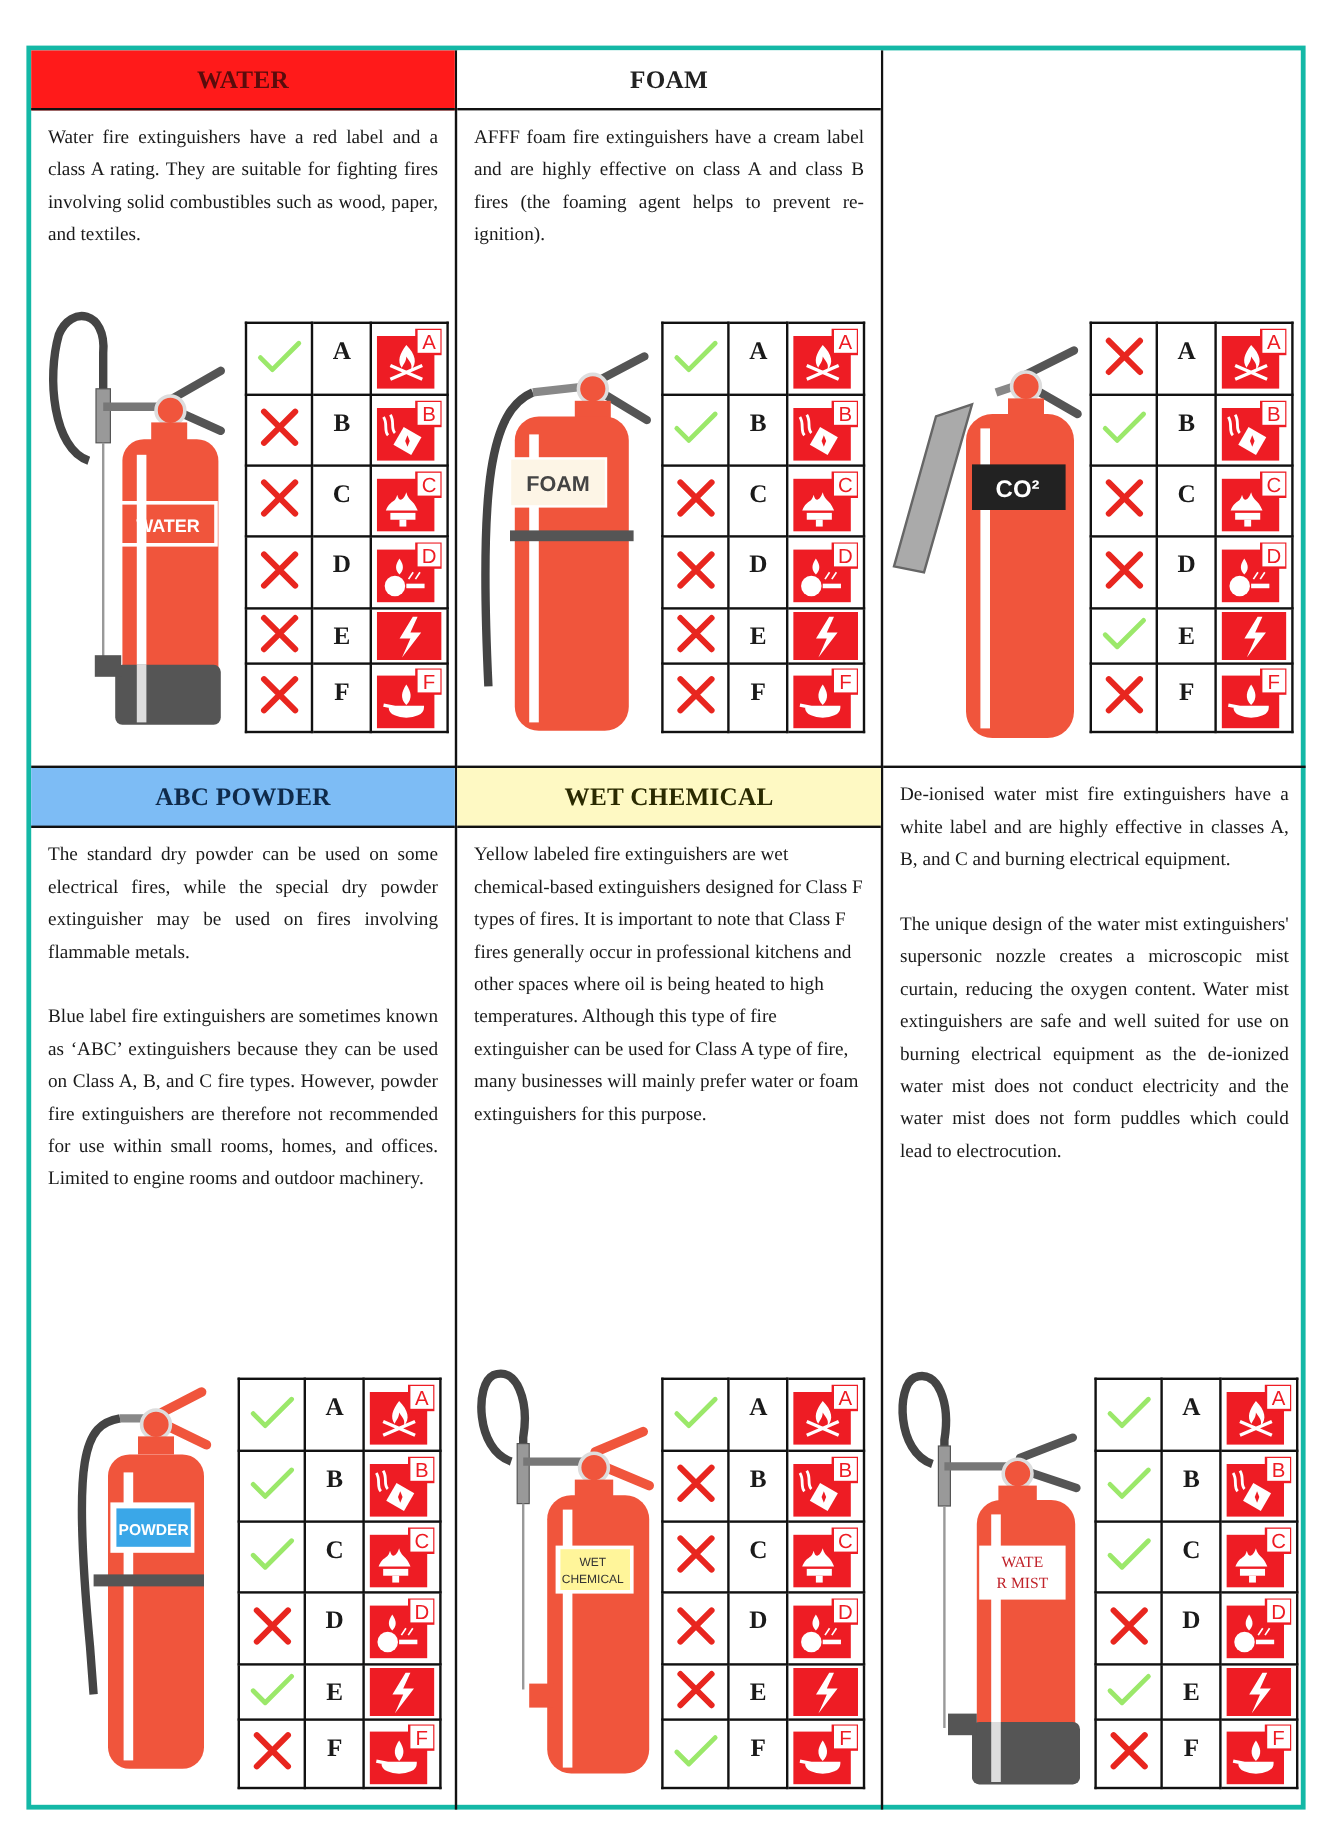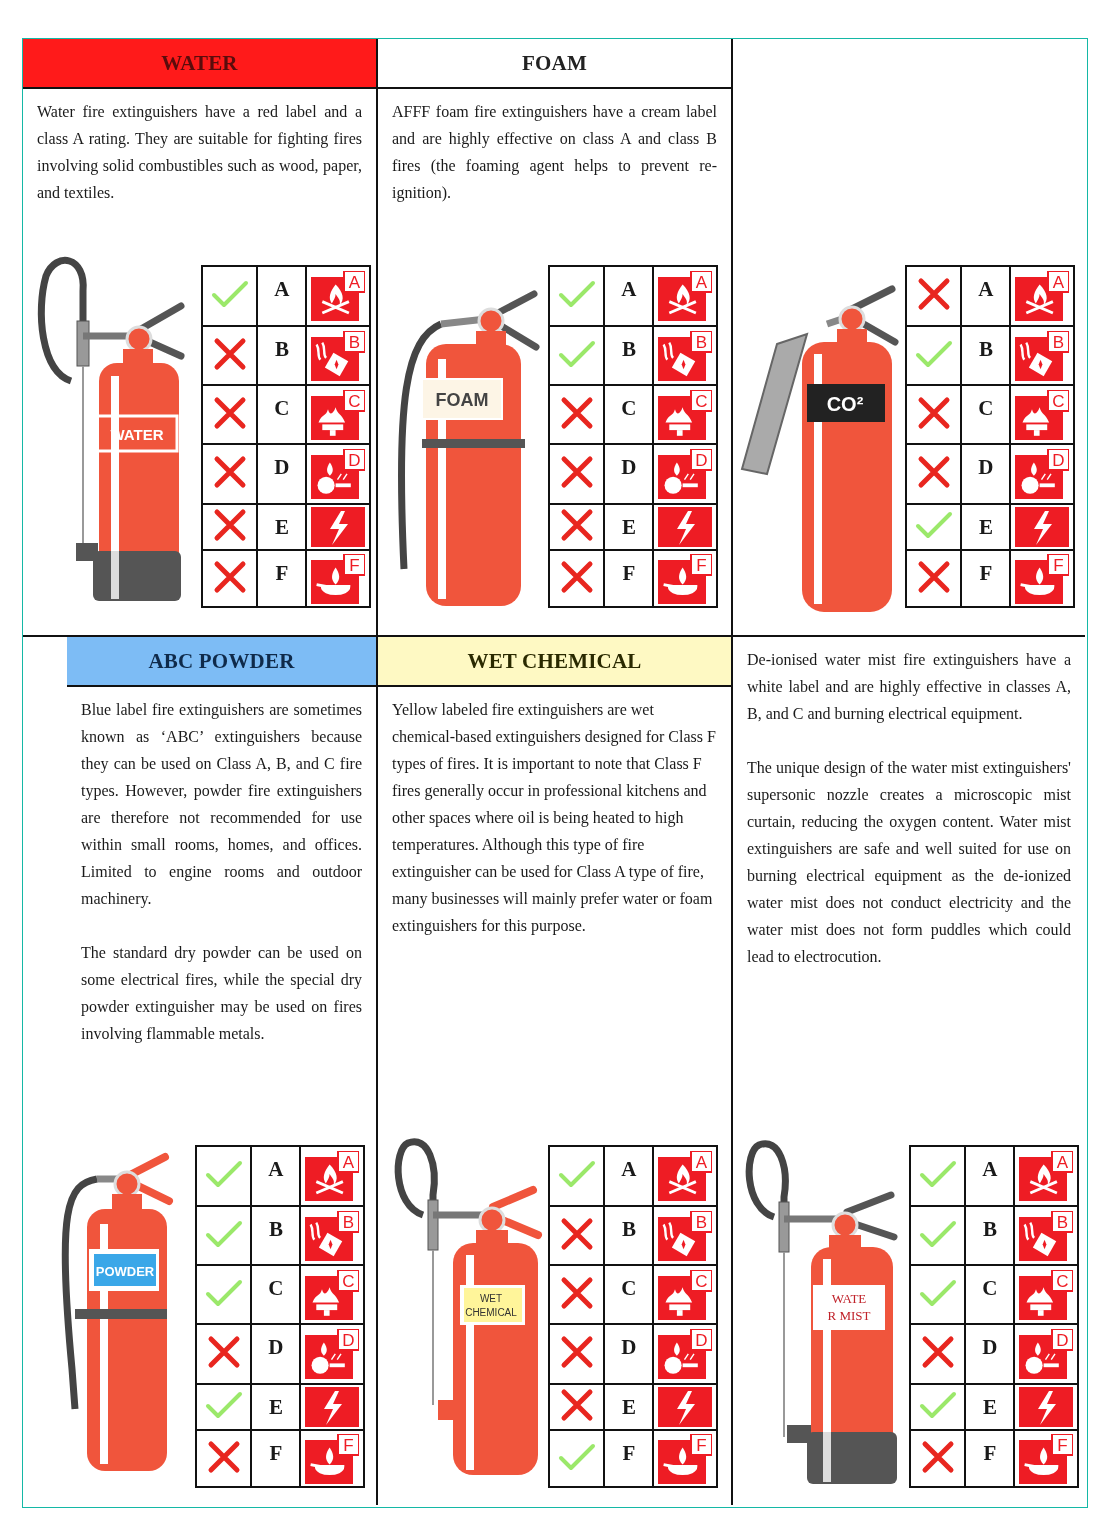--- a/index.html
+++ b/index.html
@@ -1,17 +1,17 @@
 <!DOCTYPE html>
 <html><head>
 <meta charset="utf-8">
 <style>
   html,body{margin:0;padding:0;background:#fff;}
   body{width:1112px;height:1536px;position:relative;overflow:hidden;font-family:"Liberation Serif","DejaVu Serif",serif;color:#1a1a1a;}
-  .grid{position:absolute;left:22px;top:38px;width:1066px;height:1470px;border:1px solid #14b8a6;box-sizing:border-box;}
+  .grid{position:absolute;left:22px;top:38px;width:1066px;height:1470px;border:4px solid #14b8a6;box-sizing:border-box;}
   .cell{position:absolute;box-sizing:border-box;border-right:2px solid #111;border-bottom:2px solid #111;}
   .hdr{height:48px;border-bottom:2px solid #111;display:flex;align-items:center;justify-content:center;font-weight:bold;font-size:21px;letter-spacing:0.2px;}
   .desc{padding:9px 14px 0 14px;font-size:16px;line-height:27px;text-align:justify;}
   .desc p{margin:0 0 27px 0;}
   .desc.sans{font-family:"Liberation Sans","DejaVu Sans",sans-serif;font-size:18.8px;}
   .desc.left{text-align:left;}
   .ext{position:absolute;}
   .ctable{position:absolute;border:2px solid #111;border-collapse:collapse;background:#fff;}
   .ctable td{border:2px solid #111;padding:0;text-align:center;vertical-align:middle;}
   .ctable td.mark{width:52px;}
@@ -392,27 +392,27 @@
                 </g>
                 <rect x="33" y="0" width="21" height="21" fill="#fff" stroke="#ee1c24" stroke-width="2"></rect>
                 <text x="43.5" y="17" text-anchor="middle" font-family="Liberation Sans, sans-serif" font-size="17" fill="#ee1c24">F</text>
               </svg>
             </td>
           </tr>
         </tbody>
     </table>
   </div>
 
-  <div class="cell" style="left:0;top:598px;width:355px;height:868px;border-bottom:none;padding-left:44px;">
+  <div class="cell" style="left:0;top:598px;width:355px;height:868px;border-bottom:none;">
     <div class="hdr" style="background:#7dbcf5;color:#0f2a4a;">
       <span>ABC POWDER</span>
     </div>
     <div class="desc">
+      <p>The standard dry powder can be used on some electrical fires, while the special dry powder extinguisher may be used on fires involving flammable metals.</p>
       <p>Blue label fire extinguishers are sometimes known as ‘ABC’ extinguishers because they can be used on Class A, B, and C fire types. However, powder fire extinguishers are therefore not recommended for use within small rooms, homes, and offices. Limited to engine rooms and outdoor machinery.</p>
-      <p>The standard dry powder can be used on some electrical fires, while the special dry powder extinguisher may be used on fires involving flammable metals.</p>
     </div>
     <svg class="ext" style="left:14px;top:512px;" width="150" height="330" viewBox="0 0 150 330">
       <path d="M60 30 C30 35 20 60 35 220 L38 260" stroke="#444" stroke-width="7" fill="none"></path>
       <path d="M60 30 L85 30" stroke="#888" stroke-width="7"></path>
       <path d="M95 25 L128 8 M97 35 L132 52" stroke="#f0553c" stroke-width="8" stroke-linecap="round"></path>
       <circle cx="90" cy="35" r="12" fill="#f0553c" stroke="#ddd" stroke-width="3"></circle>
       <rect x="75" y="45" width="30" height="15" fill="#f0553c"></rect>
       <rect x="50" y="60" width="80" height="262" rx="18" fill="#f0553c"></rect>
       <rect x="63" y="75" width="8" height="240" fill="#fff"></rect>
       <rect x="52" y="100" width="70" height="42" fill="#fff"></rect>

